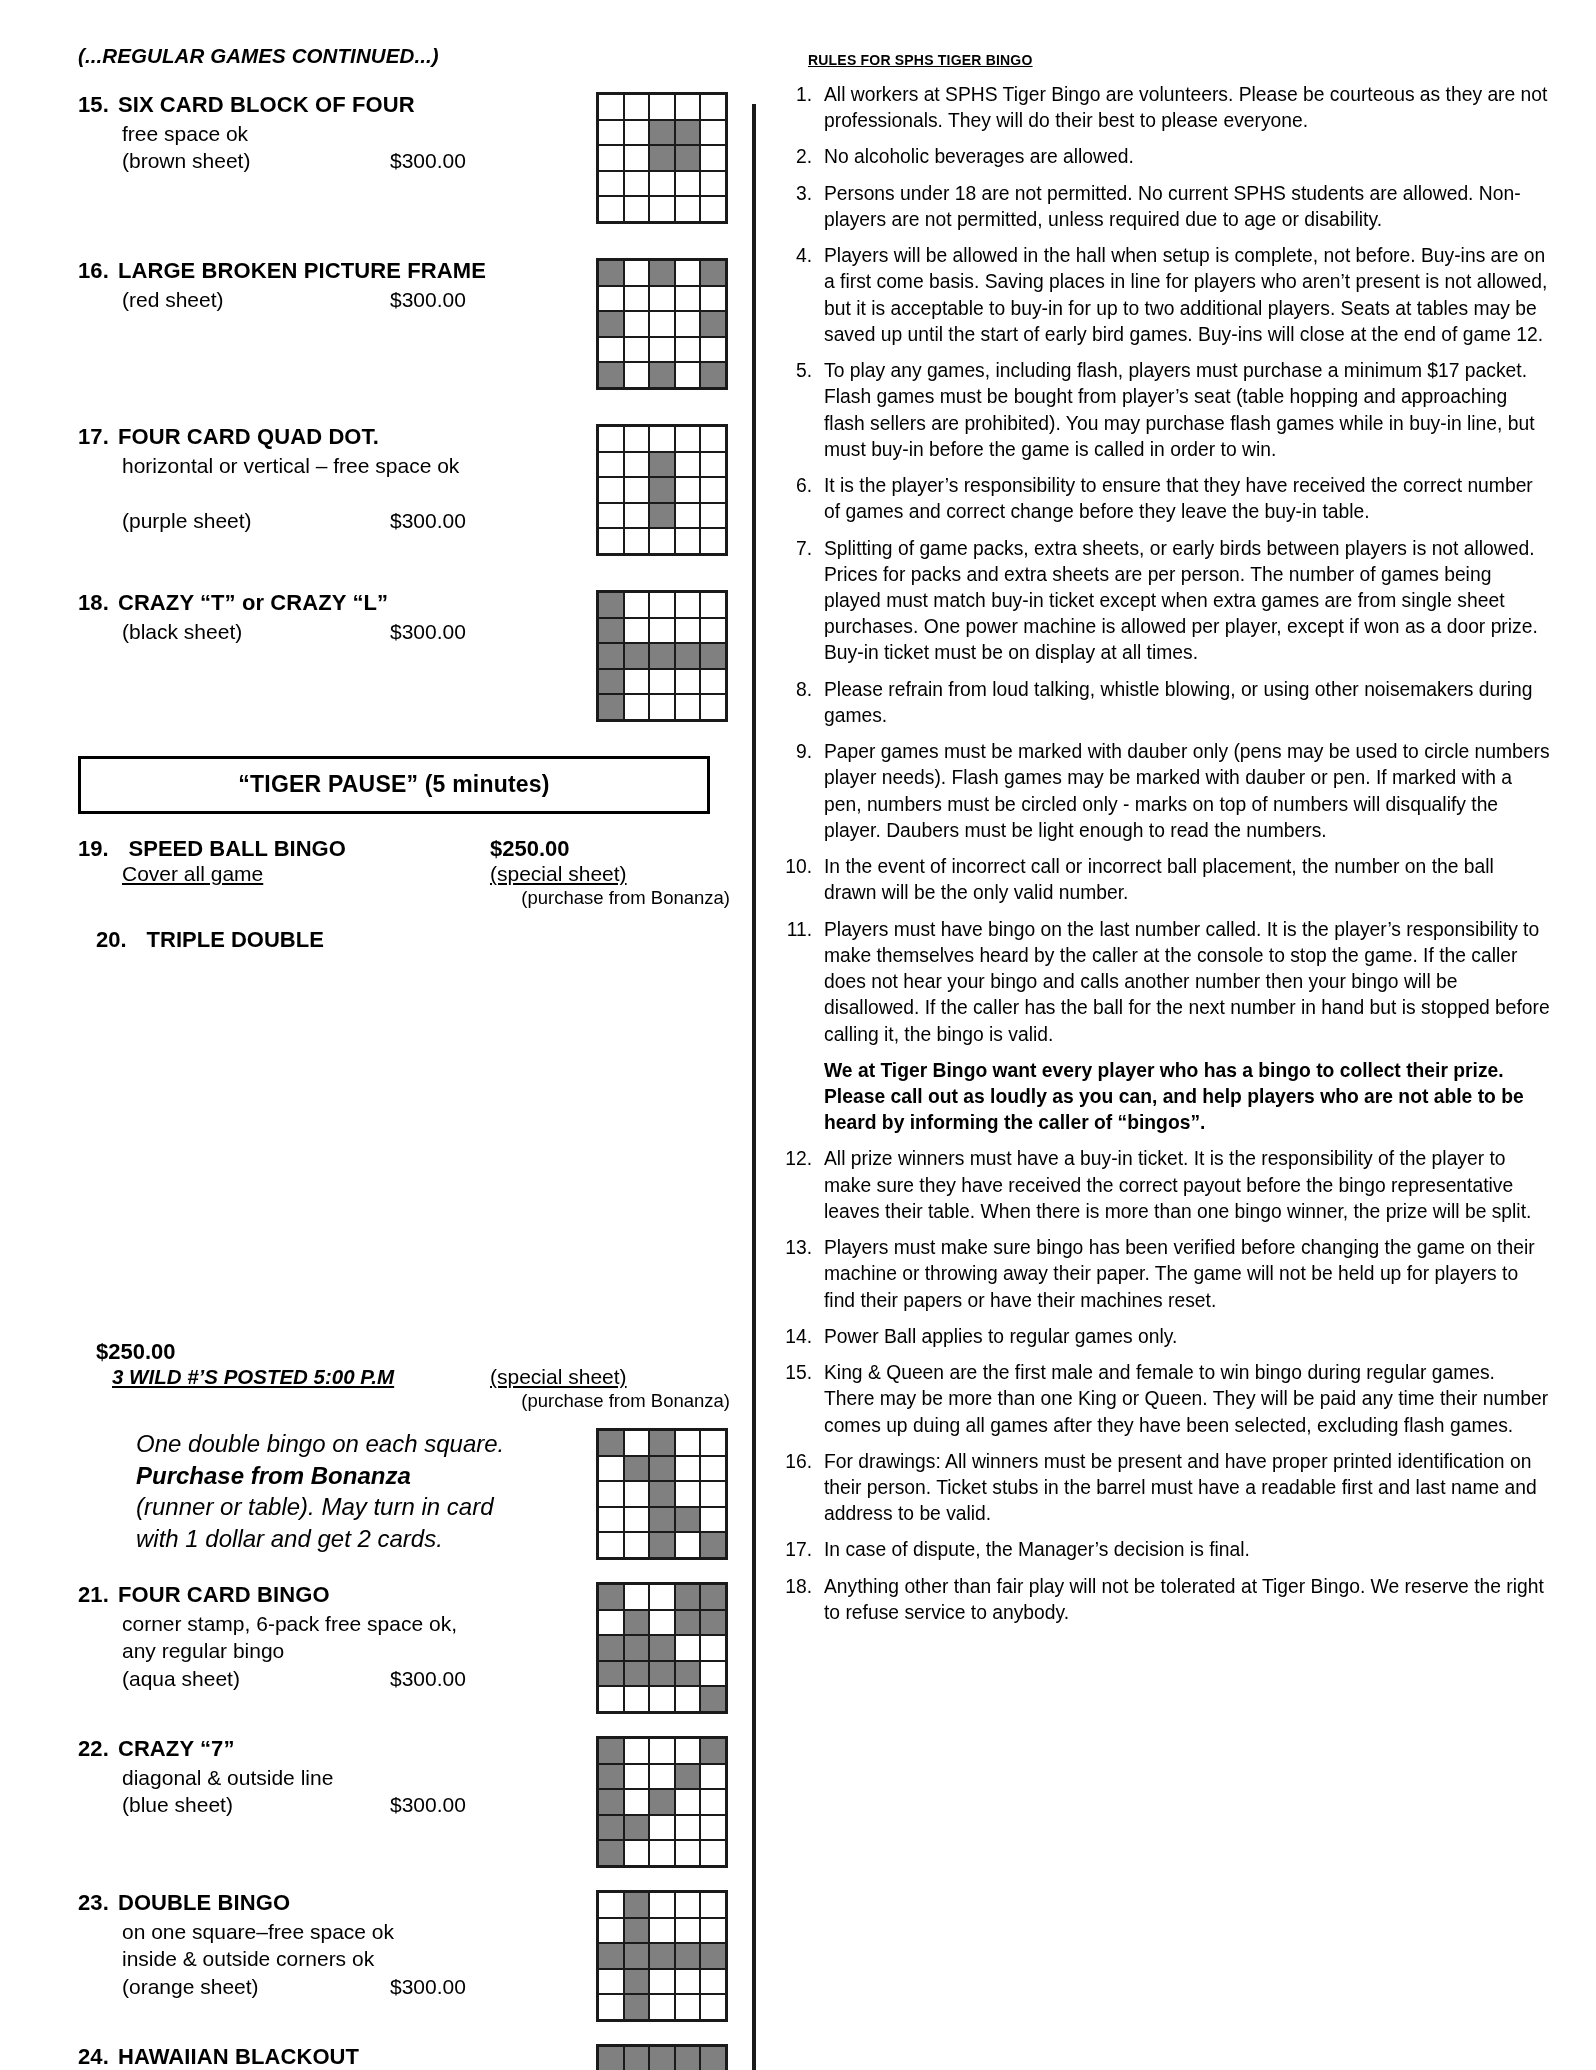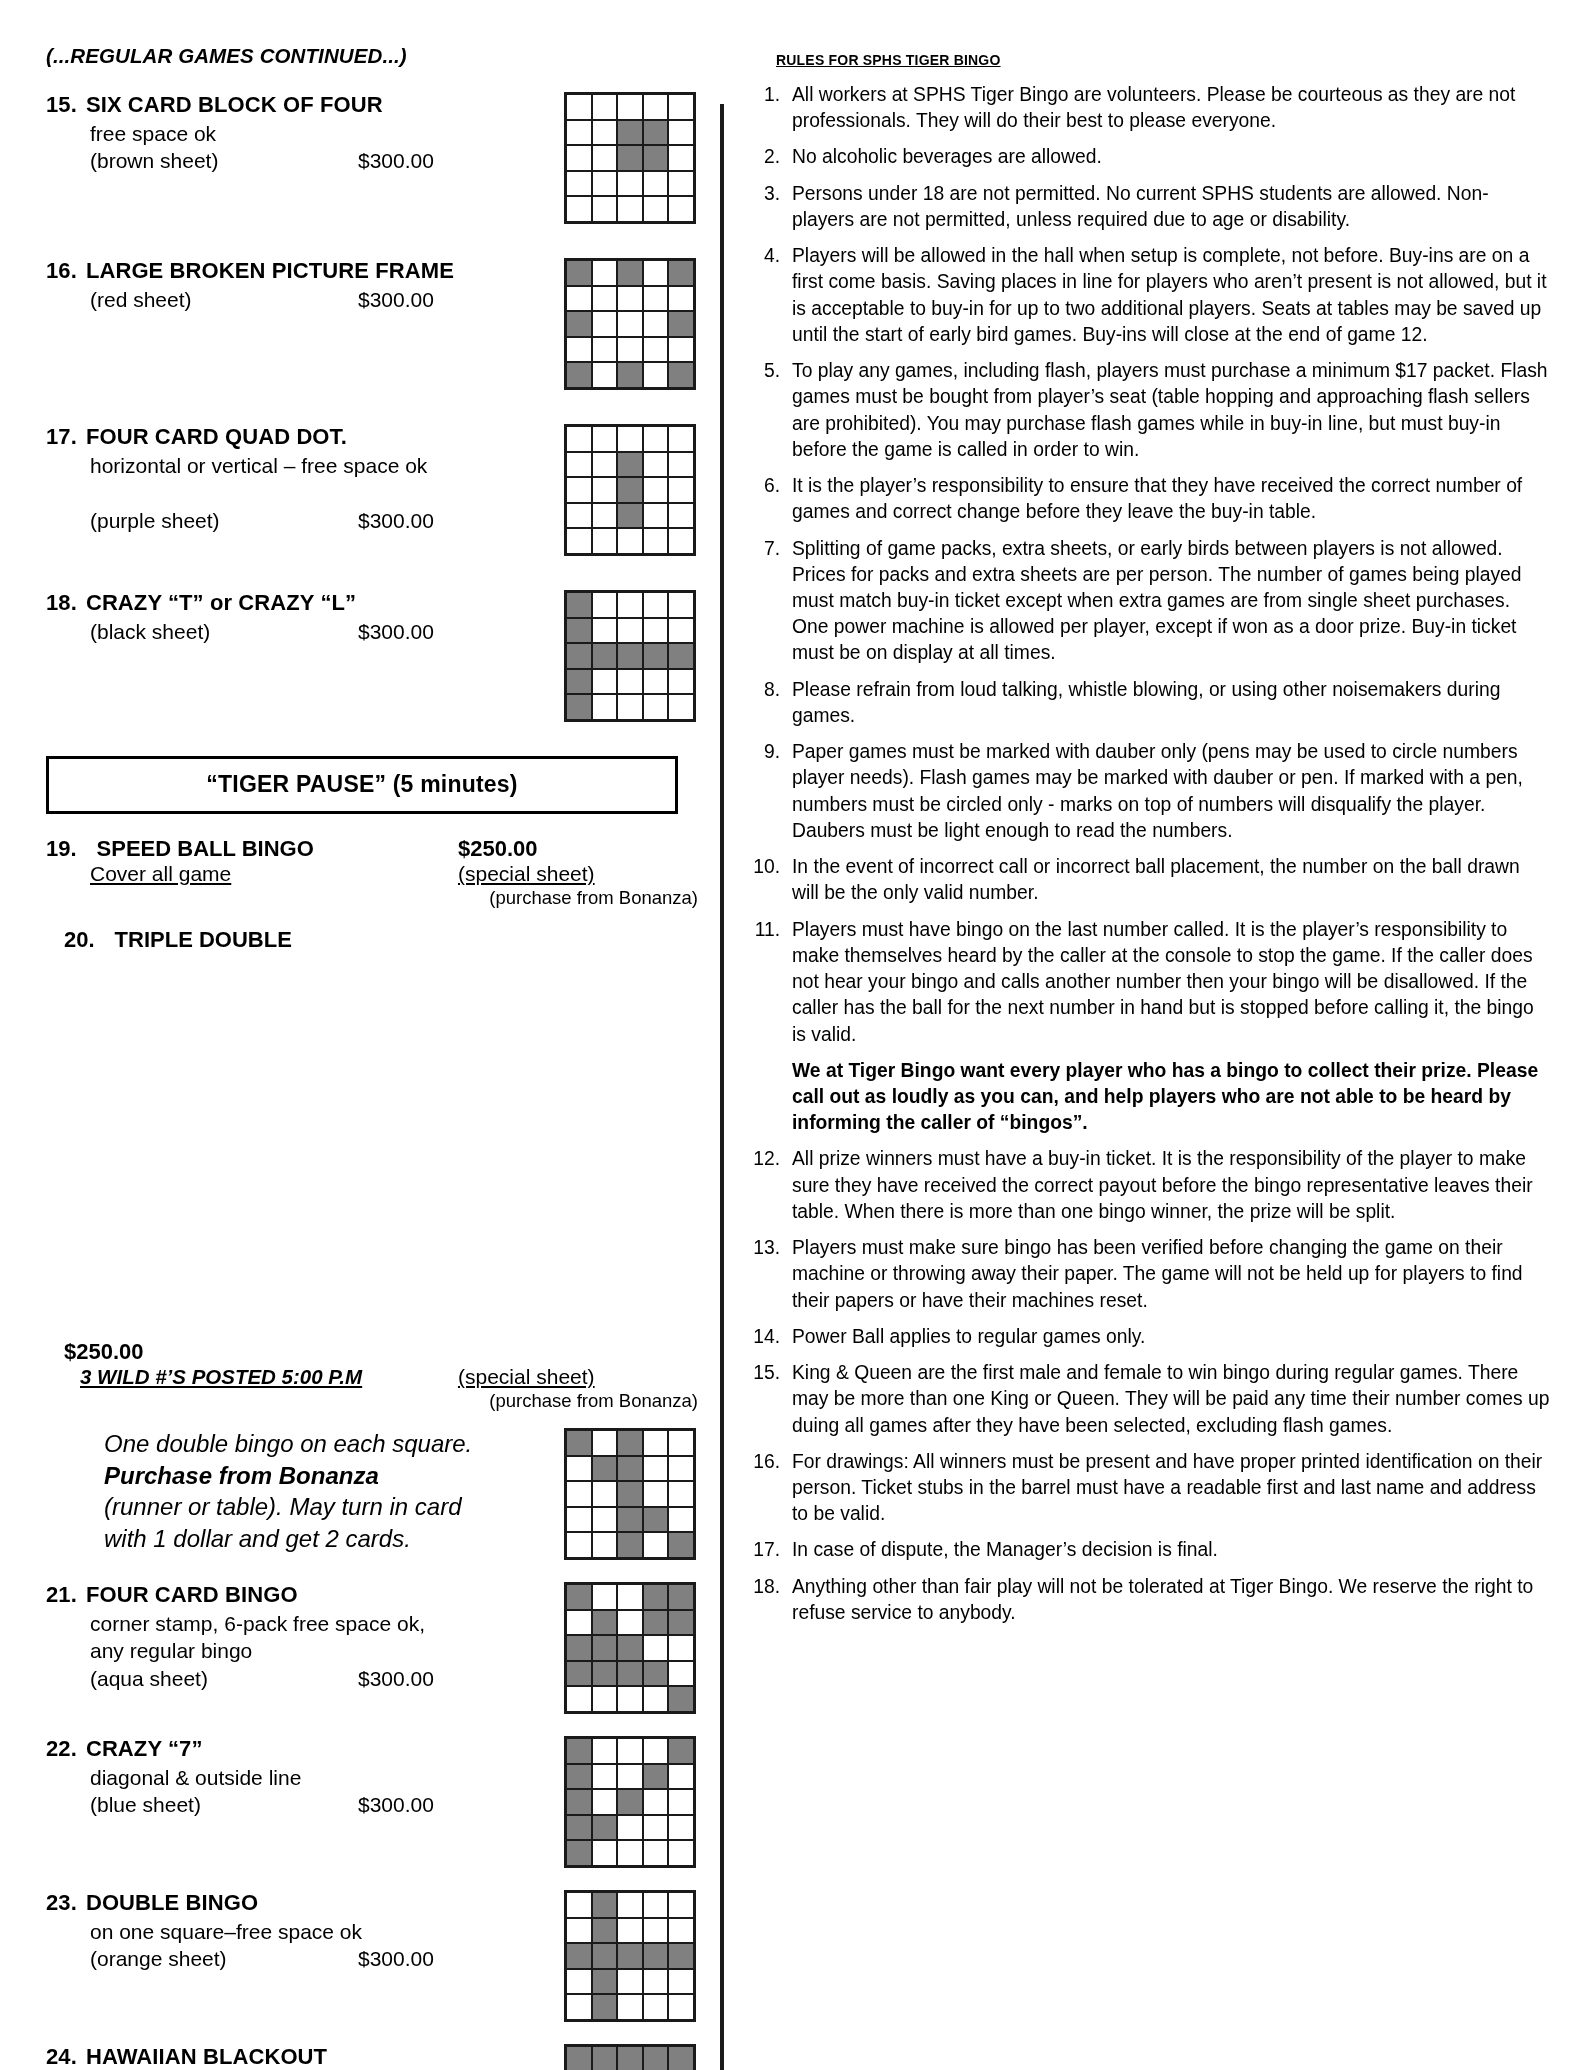--- a/index.html
+++ b/index.html
@@ -4,21 +4,21 @@
 <style>
   * { box-sizing: border-box; }
   html, body { margin:0; padding:0; }
   body {
     width: 1596px; height: 2070px;
     background:#fff; color:#000;
     font-family: "Liberation Sans", sans-serif;
     position: relative;
     overflow: hidden;
   }
-  .page { position:relative; width:1596px; height:1778px; padding: 44px 46px 0 46px; }
+  .page { position:relative; width:1596px; height:1778px; padding: 44px 46px 0 78px; }
   .cols { display:flex; align-items:flex-start; }
   .col-left { width: 660px; flex:0 0 660px; position:relative; }
   .col-divider { width: 4px; flex:0 0 4px; background:#1a1a1a; align-self:stretch; margin: 60px 22px 40px 14px; }
   .col-right { flex:1 1 auto; padding-left: 6px; }
 
   .continued {
     font-size: 20.5px; font-style: italic; font-weight: bold;
     letter-spacing:.1px; margin: 0 0 24px 0;
   }
 
@@ -411,20 +411,21 @@
               </div>
             </div>
           </div>
           <div class="game" style="margin-bottom: 22px;">
             <div class="game-text">
               <div class="g-title">
                 <span class="g-num">23.</span>
                 <span>DOUBLE BINGO</span>
               </div>
               <div class="g-line">on one square–free space ok</div>
+              <div class="g-line">inside &amp; outside corners ok</div>
               <div class="g-row">
                 <div class="lbl">(orange sheet)</div>
                 <div class="amt">$300.00</div>
               </div>
             </div>
             <div class="game-grid-wrap">
               <div class="bingo">
                 <div class="c"></div>
                 <div class="c on"></div>
                 <div class="c"></div>

